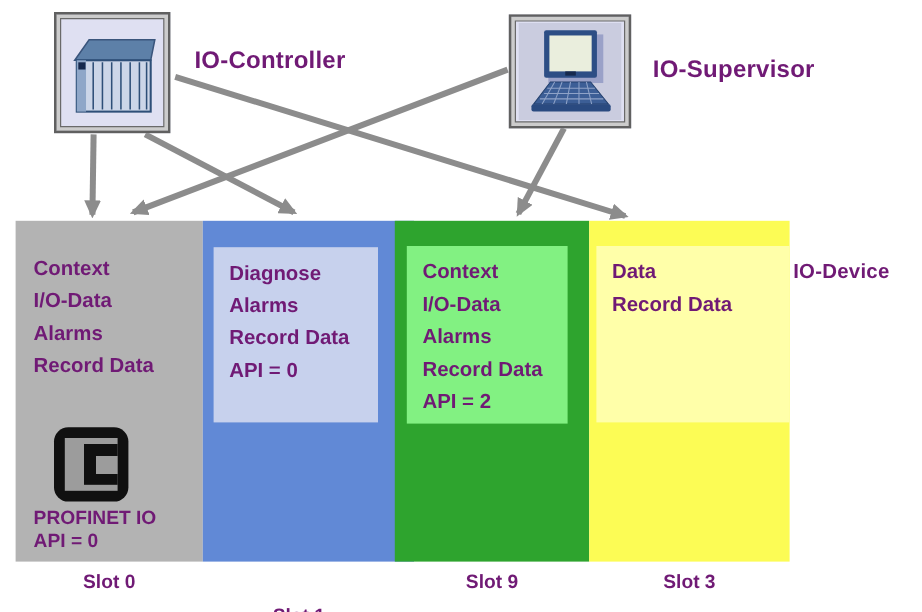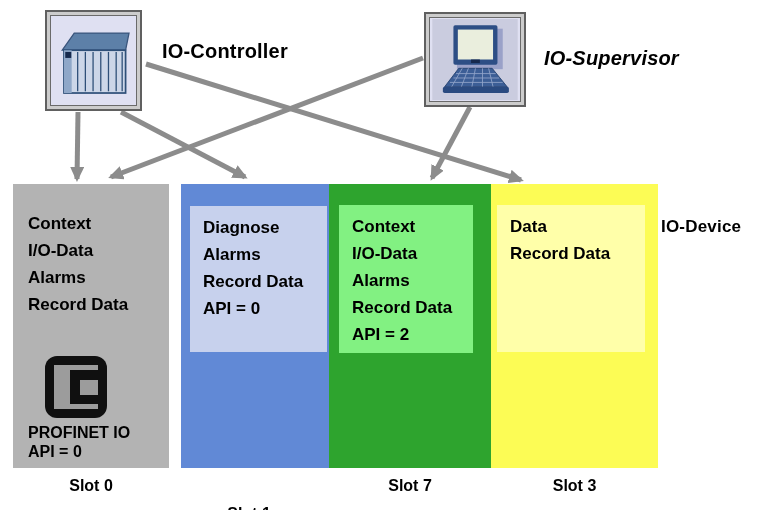--- a/index.html
+++ b/index.html
@@ -1,49 +1,49 @@
 <!DOCTYPE html>
 <html><head>
 <meta charset="utf-8">
 <style>
   html,body { margin:0; padding:0; background:#ffffff; }
   .stage {
     position:relative; width:768px; height:510px; background:#ffffff;
-    font-family:"Liberation Sans", sans-serif; font-weight:700; color:#000000;
+    font-family:"Liberation Sans", sans-serif; font-weight:700; color:#701a75;
     overflow:hidden;
   }
   
   .arrows { position:absolute; left:0; top:0; width:768px; height:510px; z-index:1; }
   
   .device-box {
     position:absolute; z-index:2; background:#dfe0f2;
     border:2px solid #606060;
     box-shadow: inset 0 0 0 3px #cccccc, inset 0 0 0 4px #6a6a6a;
     padding:5px; box-sizing:border-box;
   }
   .device-box svg { display:block; width:100%; height:100%; }
   .controller-box { left:45px; top:10px;  width:97px;  height:101px; }
   .supervisor-box { left:424px; top:12px; width:102px; height:95px; background:#caccе5; }
   .device-label { position:absolute; z-index:3; font-size:20px; letter-spacing:0.2px; white-space:nowrap; }
   .controller-label { left:162px; top:40px; }
-  .supervisor-label { left:544px; top:47px;font-style:italic; }
+  .supervisor-label { left:544px; top:47px; }
   .iodevice-label  { left:661px; top:217px; font-size:17px; }
   
   .slot { position:absolute; top:184px; height:284px; z-index:0; box-sizing:border-box; }
   .slot-0 { left:13px;  width:156px; }
-  .slot-1 { left:181px; width:176px; }
+  .slot-1 { left:169px; width:176px; }
   .slot-2 { left:329px; width:162px; }
   .slot-3 { left:491px; width:167px; }
   .slot-lines { font-size:17px; line-height:27px; }
   .slot-line { min-height:27px; white-space:nowrap; }
   .slot0-lines { padding:26px 0 0 15px; }
   .inner-box { position:absolute; box-sizing:border-box; padding:8px 0 0 13px; font-size:17px; line-height:27px; }
   .box-1 { left:9px;  top:22px; width:137px; height:146px; }
   .box-2 { left:10px; top:21px; width:134px; height:148px; }
-  .box-3 { left:6px;  top:21px; width:148px; height:147px; }
+  .box-3 { left:6px;  top:21px; width:161px; height:147px; }
   
   .pn-logo { position:absolute; left:32px; top:172px; width:62px; height:62px; background:#101010; border-radius:12px; }
   .pn-logo-inner { position:absolute; left:9px; top:9px; right:9px; bottom:9px; background:#9c9c9c; }
   .pn-logo-blob  { position:absolute; right:0; top:5px; width:28px; height:34px; background:#101010; }
   .pn-logo-notch { position:absolute; right:0; top:10px; width:18px; height:15px; background:#9c9c9c; }
   .slot0-footer { position:absolute; left:15px; top:239px; font-size:16px; line-height:19px; white-space:nowrap; }
   
   .slot-caption { position:absolute; top:477px; z-index:3; font-size:16px; text-align:center; }
   .cap-0 { left:13px;  width:156px; }
   .cap-1 { left:169px; width:160px;margin-top:28px; }
@@ -156,16 +156,16 @@
         <div class="slot-line">Record Data</div>
         <div class="slot-line"></div>
         <div class="slot-line"></div>
       </div>
   </div>
 
   <div class="device-label iodevice-label">IO-Device</div>
 
   <div class="slot-caption cap-0">Slot 0</div>
   <div class="slot-caption cap-1">Slot 1</div>
-  <div class="slot-caption cap-2">Slot 7</div>
+  <div class="slot-caption cap-2">Slot 9</div>
   <div class="slot-caption cap-3">Slot 3</div>
 
 </div>
 
 </body></html>

